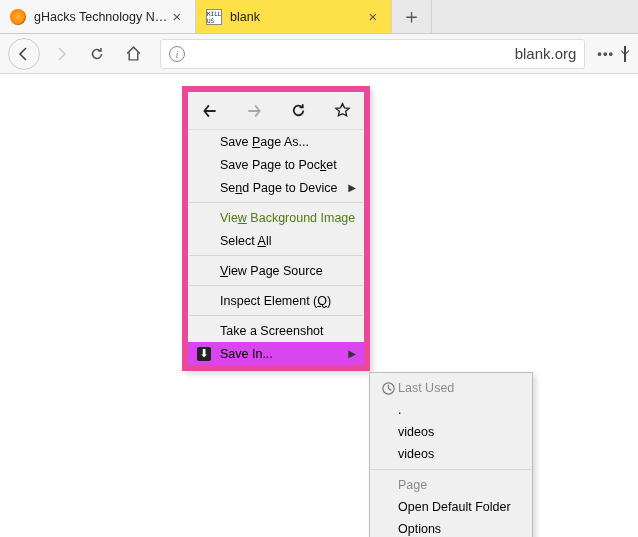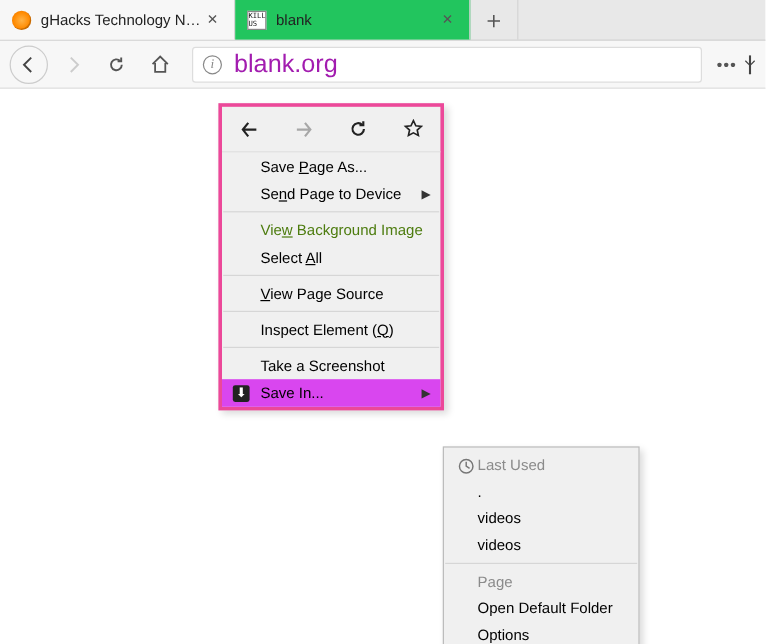--- a/index.html
+++ b/index.html
@@ -1,46 +1,46 @@
 <!DOCTYPE html>
 <html><head>
 <meta charset="utf-8">
 <style>
   * { box-sizing: border-box; margin: 0; padding: 0; font-family: "Segoe UI", Arial, sans-serif; }
   body { width: 638px; height: 537px; background: #fff; position: relative; overflow: hidden; font-size: 13px; color: #000; }
 
   
   .tabstrip { display: flex; align-items: stretch; height: 34px; background: #e8e8e8; border-bottom: 1px solid #ccc; }
   .tab { display: flex; align-items: center; width: 196px; padding: 0 10px; background: #f7f7f7; border-right: 1px solid #d4d4d4; position: relative; cursor: default; }
-  .tab.inactive { background: #22c55e; }
+  .tab.inactive { background: #fde047; }
   .tab .favicon { width: 16px; height: 16px; margin-right: 8px; display:inline-block; }
   .tab .title { flex: 1; white-space: nowrap; overflow: hidden; text-overflow: ellipsis; font-size: 12.5px; color:#222; }
   .tab .close { width: 16px; text-align:center; color:#555; font-size: 15px; }
   .newtab { width: 40px; display:flex; align-items:center; justify-content:center; color:#555; font-size:20px; border-right:1px solid #d4d4d4;}
 
   
   .fav-ghacks { background: radial-gradient(circle at 50% 50%, #ffb347 0%, #ff8a00 60%, #e06a00 100%); border-radius:50%; box-shadow: inset -1px -1px 0 rgba(0,0,0,.2); }
   
   .fav-blank { background:#fff; border:1px solid #888; font-family: monospace; font-size:6px; line-height:7px; letter-spacing:0; color:#222; overflow:hidden;}
 
   
   .toolbar { display:flex; align-items:center; height: 40px; padding: 0 8px; gap:6px; background:#f7f7f7; border-bottom:1px solid #d9d9d9; }
   .tbtn { width:30px; height:30px; display:flex; align-items:center; justify-content:center; border-radius:4px; color:#555; }
   .tbtn.circle { width:32px; height:32px; border:1px solid #ccc; border-radius:50%; color:#444;}
   .tbtn.disabled { color:#bbb; }
   .urlbar { flex:1; height:30px; margin:0 6px; display:flex; align-items:center; background:#fff; border:1px solid #ddd; border-radius:3px; padding:0 8px; gap:10px; color:#555;}
-  .urlbar .urltext { flex:1; color:#a21caf; font-size:21px; }
+  .urlbar .urltext { flex:1; color:#404040; font-size:15px;text-align:right; }
   .urlbar .info { width:16px; height:16px; border:1.5px solid #888; border-radius:50%; display:flex;align-items:center;justify-content:center;font-size:11px;color:#888; font-style: italic; font-family: Georgia, serif;}
   .right-icons { display:flex; align-items:center; gap:10px; padding-right:4px; color:#555;}
 
   
   .content { position:absolute; top:74px; left:0; right:0; bottom:0; background:#fff; }
 
   
-  .ctxmenu { position:absolute; left:182px; top:86px; width:188px; background:#f0f0f0; border:3px solid #ec4899; box-shadow: 3px 3px 6px rgba(0,0,0,.15); }
+  .ctxmenu { position:absolute; left:182px; top:86px; width:188px; background:#f0f0f0; border:6px solid #ec4899; box-shadow: 3px 3px 6px rgba(0,0,0,.15); }
   .ctx-toolbar { display:flex; justify-content:space-around; align-items:center; height:38px; border-bottom:1px solid #e0e0e0; }
   .ctx-toolbar .ic { width:22px; height:22px; display:flex;align-items:center;justify-content:center; color:#333; }
   .ctx-item { display:flex; align-items:center; height:23px; padding-left:32px; padding-right:8px; position:relative; font-size:12.5px; color:#000; }
   .ctx-item.disabled { color:#4d7c0f; }
   .ctx-item .lefticon { position:absolute; left:8px; width:16px; height:16px; display:flex;align-items:center;justify-content:center; }
   .ctx-item .arrow { margin-left:auto; color:#333; font-size:10px;}
   .ctx-item.selected { background:#d946ef; }
   .ctx-sep { height:1px; background:#d6d6d6; margin:3px 1px; }
   .acc { text-decoration: underline; }
 
@@ -132,20 +132,23 @@
         <svg width="17" height="17" viewBox="0 0 16 16">
           <path d="M8 1.5l1.9 4 4.3.4-3.2 2.9.9 4.2L8 11l-3.9 2 0.9-4.2L1.8 5.9l4.3-.4z" fill="none" stroke="#222" stroke-width="1.3"></path>
         </svg>
       </span>
   </div>
   <div id="ctx-body">
       <div class="ctx-item">
         <span>Save <span class="acc">P</span>age As...</span>
       </div>
       <div class="ctx-item">
+        <span>Save Page to Poc<span class="acc">k</span>et</span>
+      </div>
+      <div class="ctx-item">
         <span>Se<span class="acc">n</span>d Page to Device</span>
         <span class="arrow">▶</span>
       </div>
       <div class="ctx-sep"></div>
       <div class="ctx-item disabled">
         <span>Vie<span class="acc">w</span> Background Image</span>
       </div>
       <div class="ctx-item">
         <span>Select <span class="acc">A</span>ll</span>
       </div>

